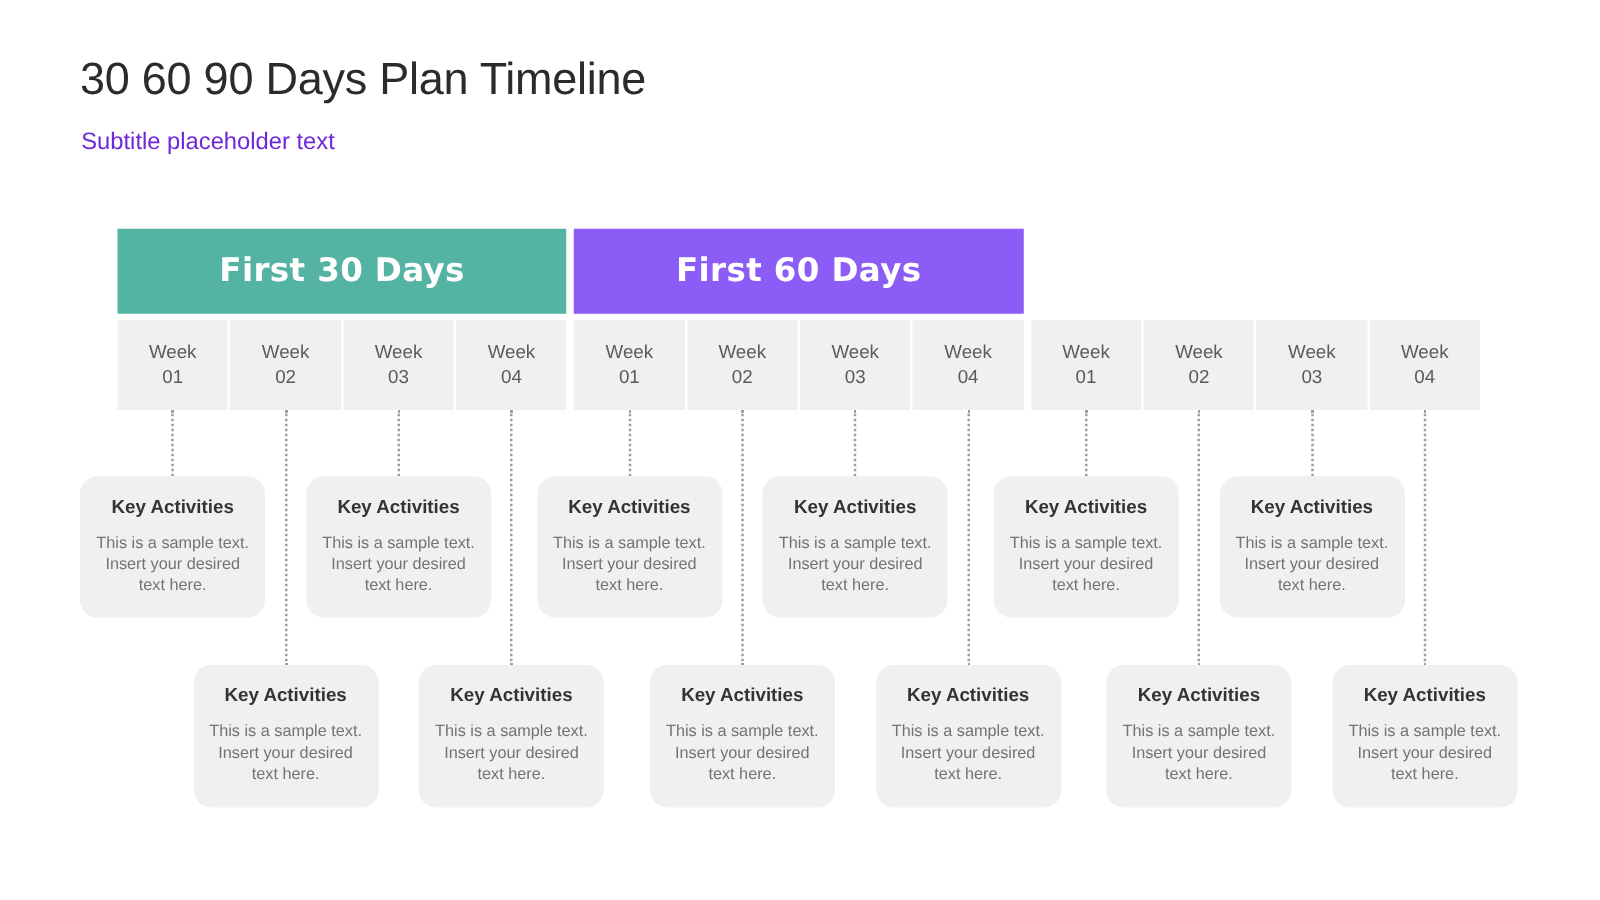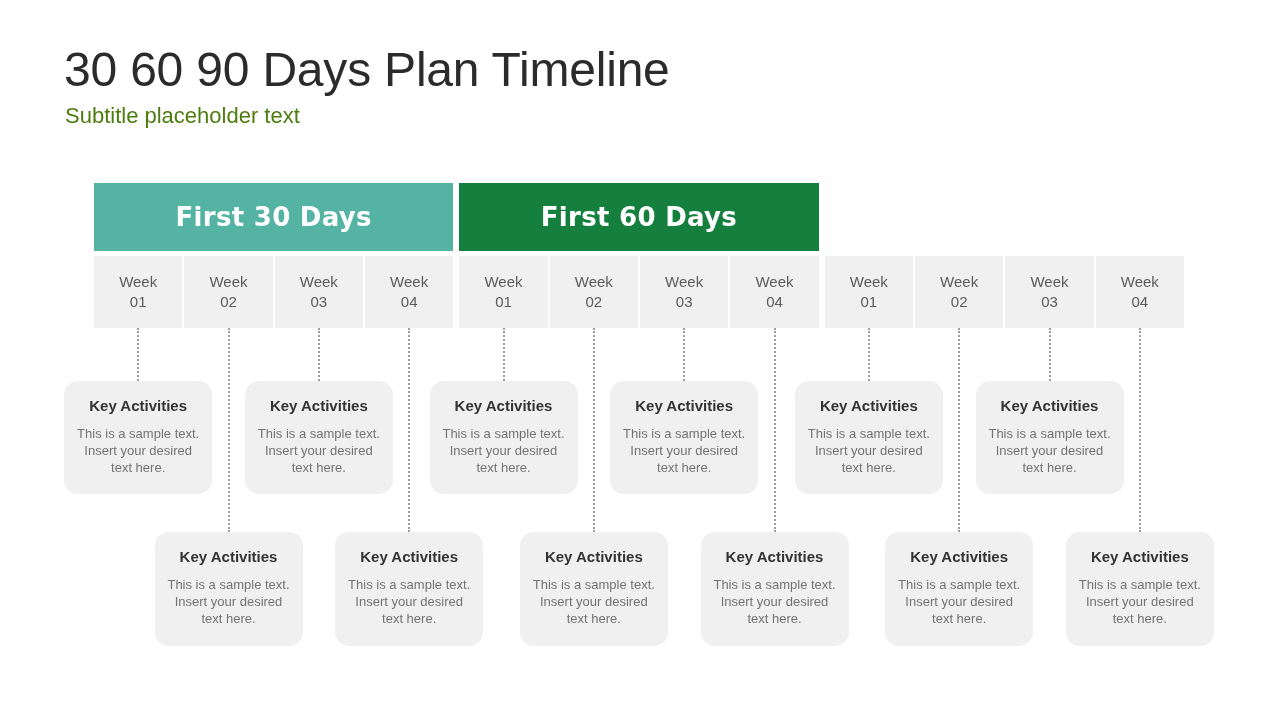--- a/index.html
+++ b/index.html
@@ -13,33 +13,33 @@
     font-family: "Liberation Sans", sans-serif;
     overflow: hidden;
     position: relative;
   }
 
   
   #page-title {
     position: absolute;
     left: 64px;
     top: 42px;
-    font-size: 48px;
+    font-size: 36px;
     font-weight: 400;
     color: #2b2b2b;
     letter-spacing: -0.2px;
     white-space: nowrap;
   }
   #page-subtitle {
     position: absolute;
     left: 65px;
     top: 103px;
-    font-size: 22px;
+    font-size: 19px;
     font-weight: 400;
-    color: #4d7c0f;
+    color: #6d28d9;
     white-space: nowrap;
     text-align: center;
   }
 
   
   #timeline {
     position: absolute;
     left: 94px;
     top: 183px;
     width: 1090px;
@@ -146,21 +146,21 @@
           <span>Week</span>
           <span>03</span>
         </div>
         <div class="week-cell">
           <span>Week</span>
           <span>04</span>
         </div>
       </div>
     </div>
     <div class="phase-group" style="left: 365.333px; width: 359.333px;">
-      <div class="phase-header" style="background: #15803d;">
+      <div class="phase-header" style="background: #8b5cf6;">
         <div class="phase-header-label">First 60 Days</div>
       </div>
       <div class="week-row">
         <div class="week-cell">
           <span>Week</span>
           <span>01</span>
         </div>
         <div class="week-cell">
           <span>Week</span>
           <span>02</span>

